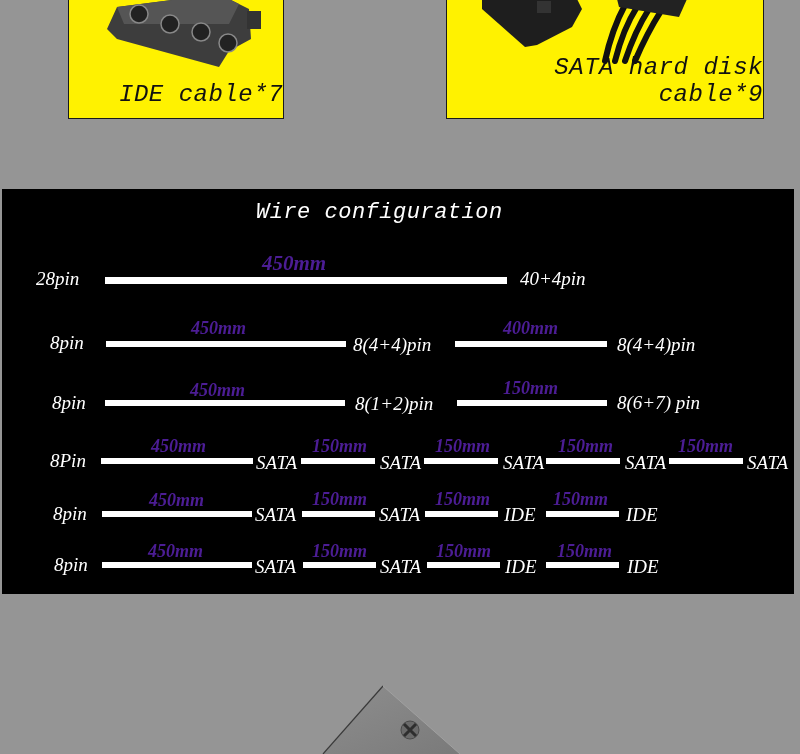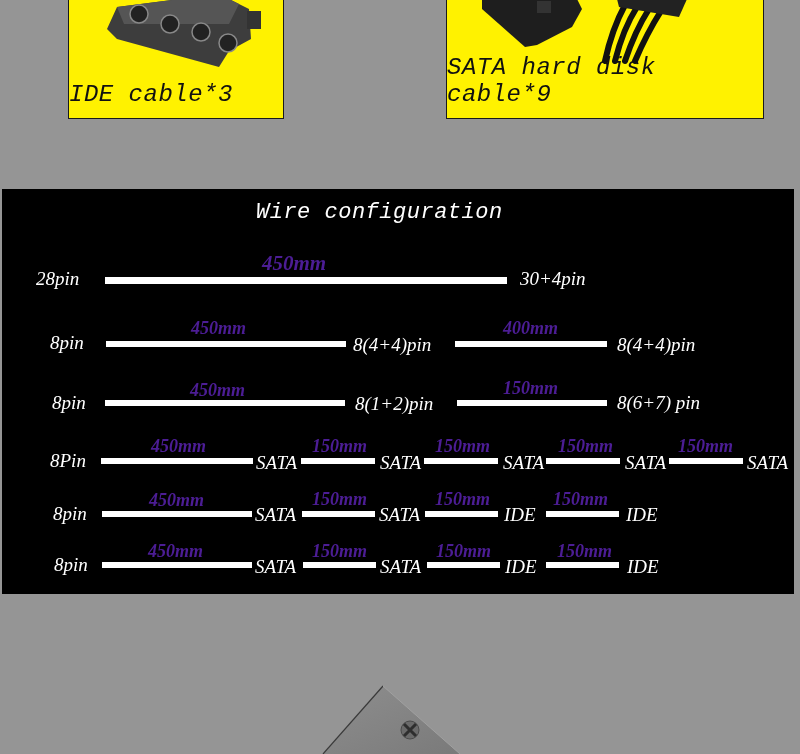--- a/index.html
+++ b/index.html
@@ -6,21 +6,21 @@
     body {
       width: 800px; height: 754px; position: relative; overflow: hidden;
       background: #959595;
       font-family: "Liberation Serif", "DejaVu Serif", serif;
     }
     .panel-yellow {
       position: absolute; background: #fff200; border: 1px solid #1a1a1a;
       box-sizing: border-box; overflow: hidden;
     }
     .panel-caption {
-      position: absolute; left: 0; right: 0; bottom: 10px; text-align: left;
+      position: absolute; left: 0; right: 0; bottom: 10px; text-align: right;
       font-family: "Liberation Mono", "DejaVu Sans Mono", monospace;
       font-style: italic; font-size: 24px; color: #111; letter-spacing: 0.5px;
     }
     .wire-panel {
       position: absolute; left: 2px; top: 189px; width: 792px; height: 405px;
       background: #000;
     }
     .wire-title {
       position: absolute; left: 256px; top: 200px;
       font-family: "Liberation Mono", "DejaVu Sans Mono", monospace;
@@ -42,21 +42,21 @@
 <div class="panel-yellow" style="left:68px; top:-2px; width:216px; height:121px;">
   <svg width="216" height="70" style="position:absolute;left:0;top:0;">
     <polygon points="48,8 150,-5 180,10 182,40 160,52 150,68 48,40 38,30" fill="#3d3d3d"></polygon>
     <polygon points="48,8 150,-5 170,5 160,25 55,25" fill="#555"></polygon>
     <rect x="178" y="12" width="14" height="18" fill="#333"></rect>
     <circle cx="70" cy="15" r="9" fill="#222" stroke="#888" stroke-width="1.5"></circle>
     <circle cx="101" cy="25" r="9" fill="#222" stroke="#888" stroke-width="1.5"></circle>
     <circle cx="132" cy="33" r="9" fill="#222" stroke="#888" stroke-width="1.5"></circle>
     <circle cx="159" cy="44" r="9" fill="#222" stroke="#888" stroke-width="1.5"></circle>
   </svg>
-  <div class="panel-caption">IDE cable*3</div>
+  <div class="panel-caption">IDE cable*7</div>
 </div>
 
 <div class="panel-yellow" style="left:446px; top:-2px; width:318px; height:121px;">
   <svg width="318" height="70" style="position:absolute;left:0;top:0;">
     <polygon points="35,0 130,0 135,10 125,28 90,46 78,48 35,10" fill="#1e1e1e"></polygon>
     <rect x="90" y="2" width="14" height="12" fill="#333"></rect>
     <g stroke="#111" stroke-width="6" fill="none" stroke-linecap="round">
       <path d="M158,62 Q165,30 178,6"></path>
       <path d="M168,62 Q176,30 190,8"></path>
       <path d="M178,62 Q188,32 202,10"></path>
@@ -67,21 +67,21 @@
   <div class="panel-caption">SATA hard disk cable*9</div>
 </div>
 
 <div class="wire-panel"></div>
 <div class="wire-title">Wire configuration</div>
 
 <div>
   <span class="lbl" style="left:36px; top:269px;">28pin</span>
   <span class="len" style="left:262px; top:253px; font-size:21px;">450mm</span>
   <div class="wire" style="left:105px; top:277px; width:402px; height:7px;"></div>
-  <span class="lbl" style="left:520px; top:269px;">30+4pin</span>
+  <span class="lbl" style="left:520px; top:269px;">40+4pin</span>
 </div>
 
 <div>
   <span class="lbl" style="left:50px; top:333px;">8pin</span>
   <span class="len" style="left:191px; top:319px;">450mm</span>
   <div class="wire" style="left:106px; top:341px; width:240px;"></div>
   <span class="lbl" style="left:353px; top:335px;">8(4+4)pin</span>
   <span class="len" style="left:503px; top:319px;">400mm</span>
   <div class="wire" style="left:455px; top:341px; width:152px;"></div>
   <span class="lbl" style="left:617px; top:335px;">8(4+4)pin</span>

